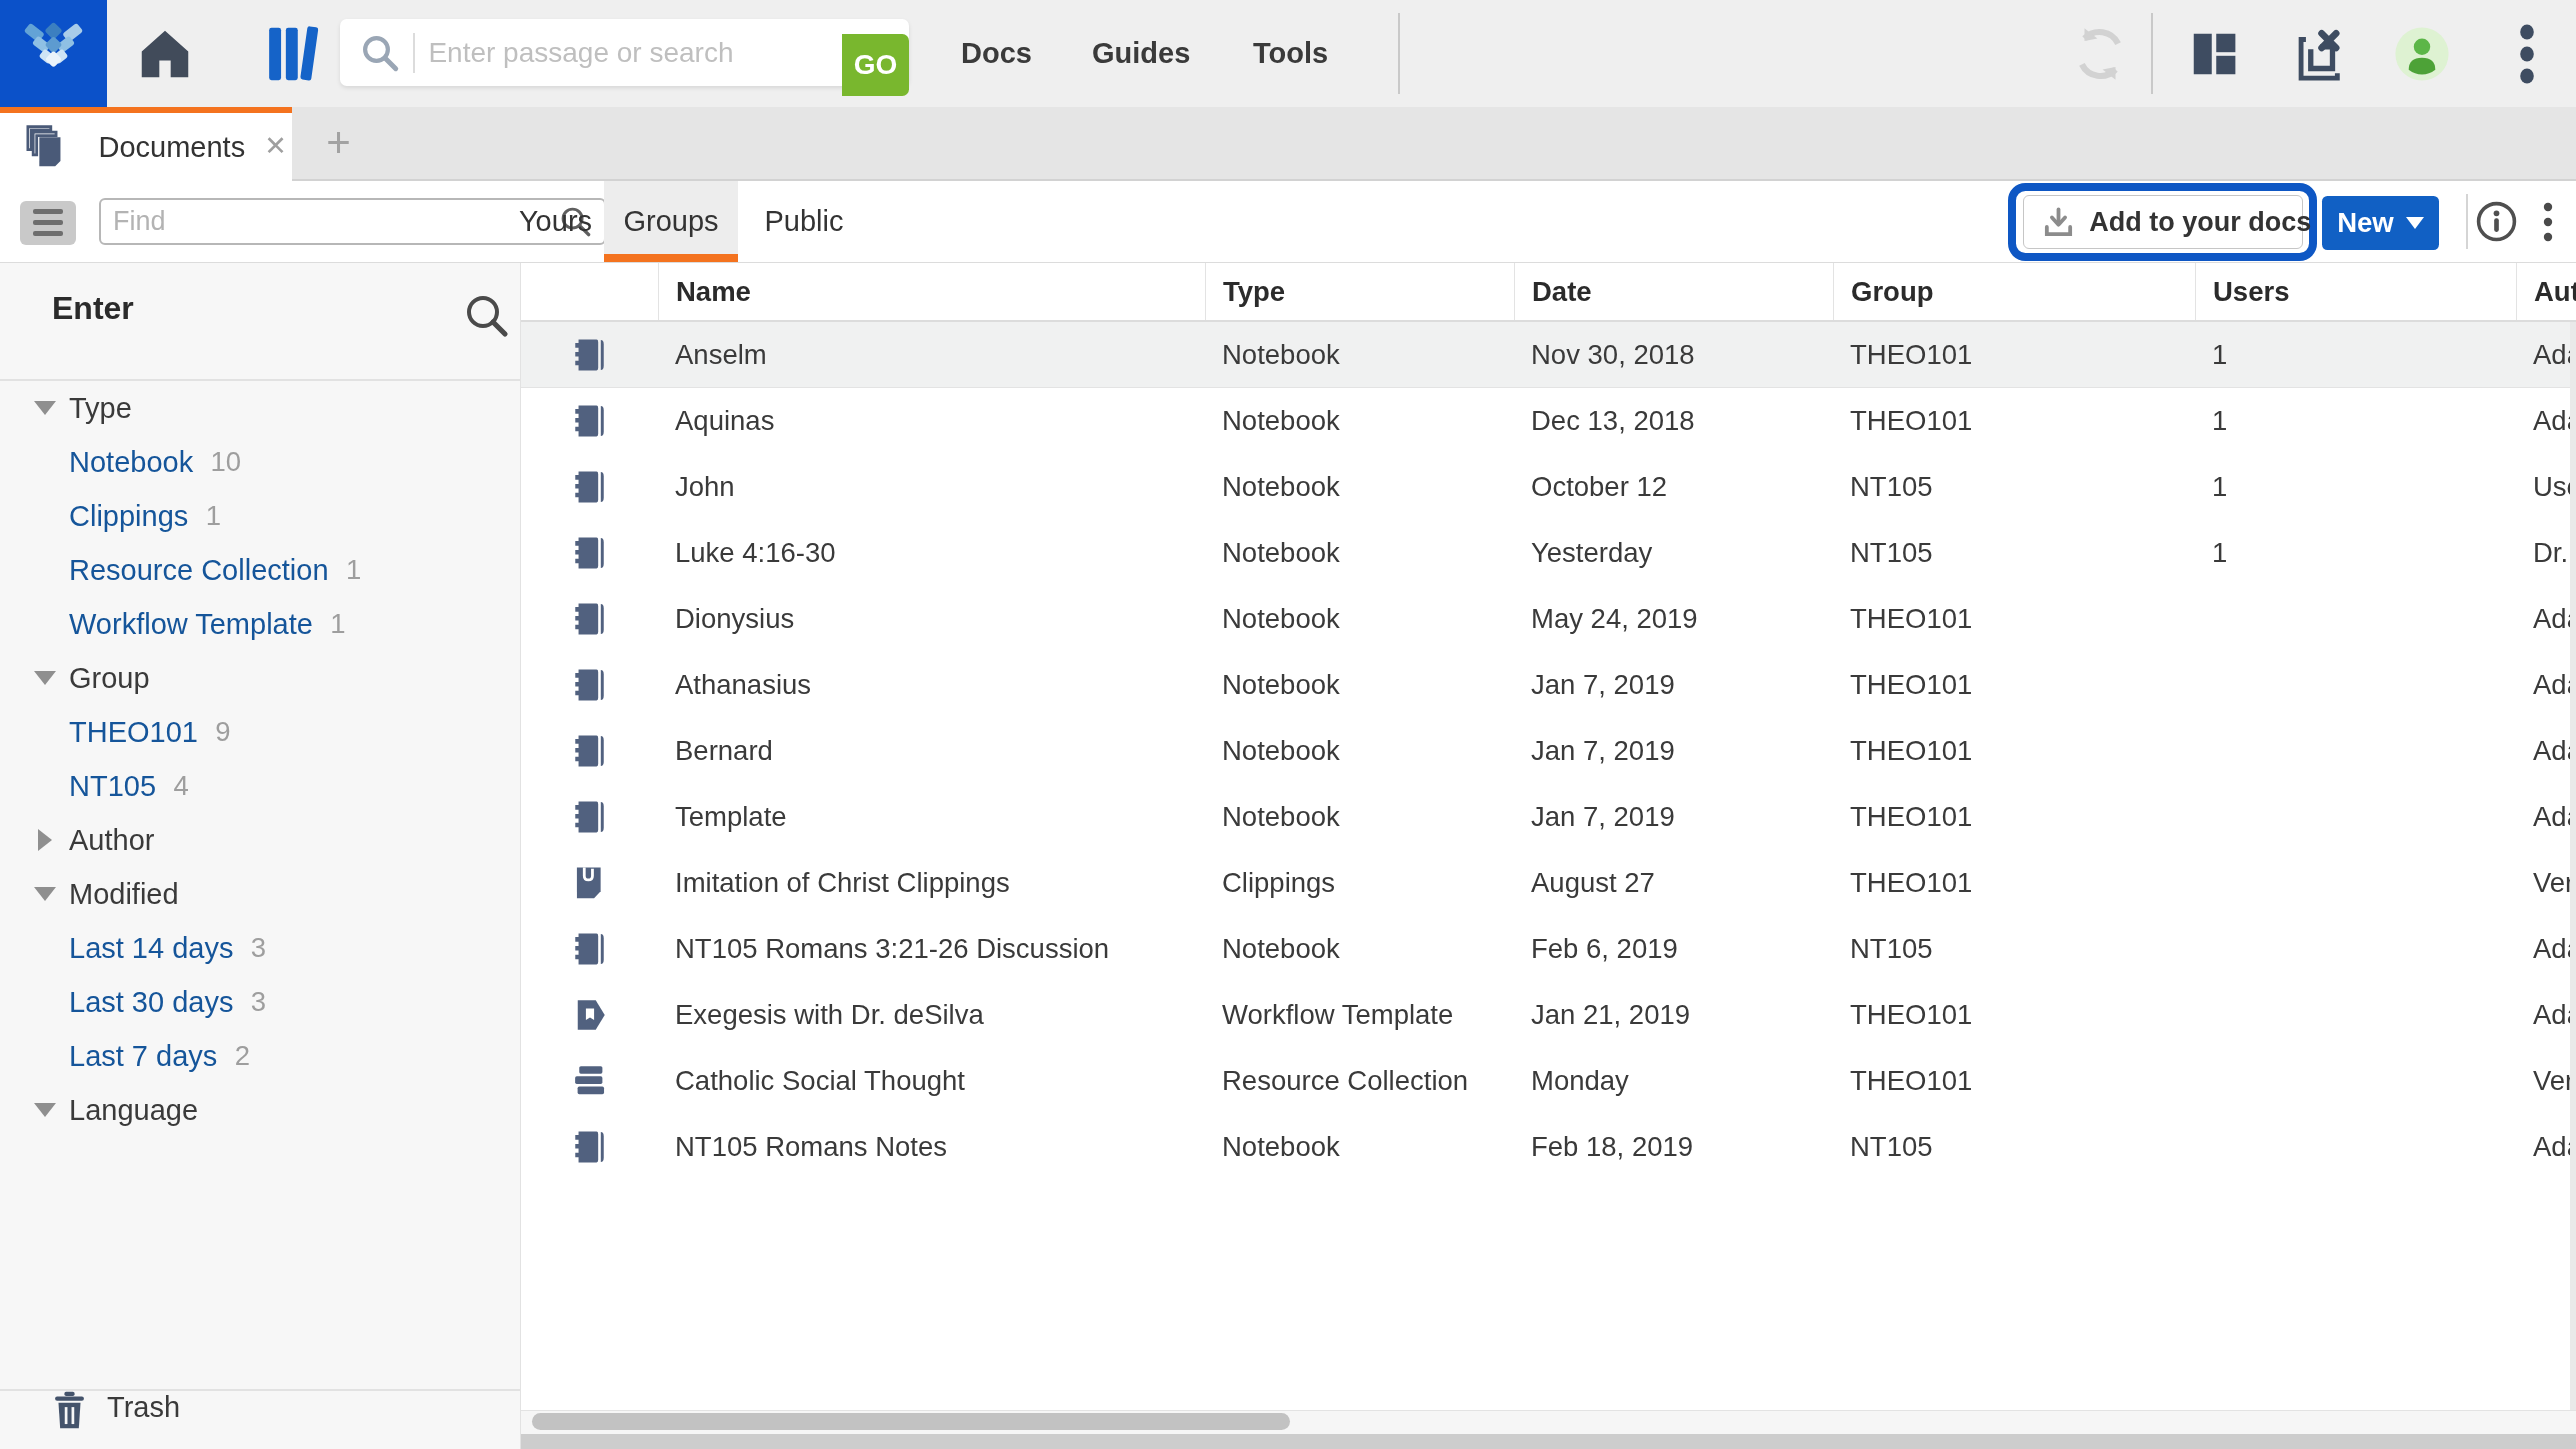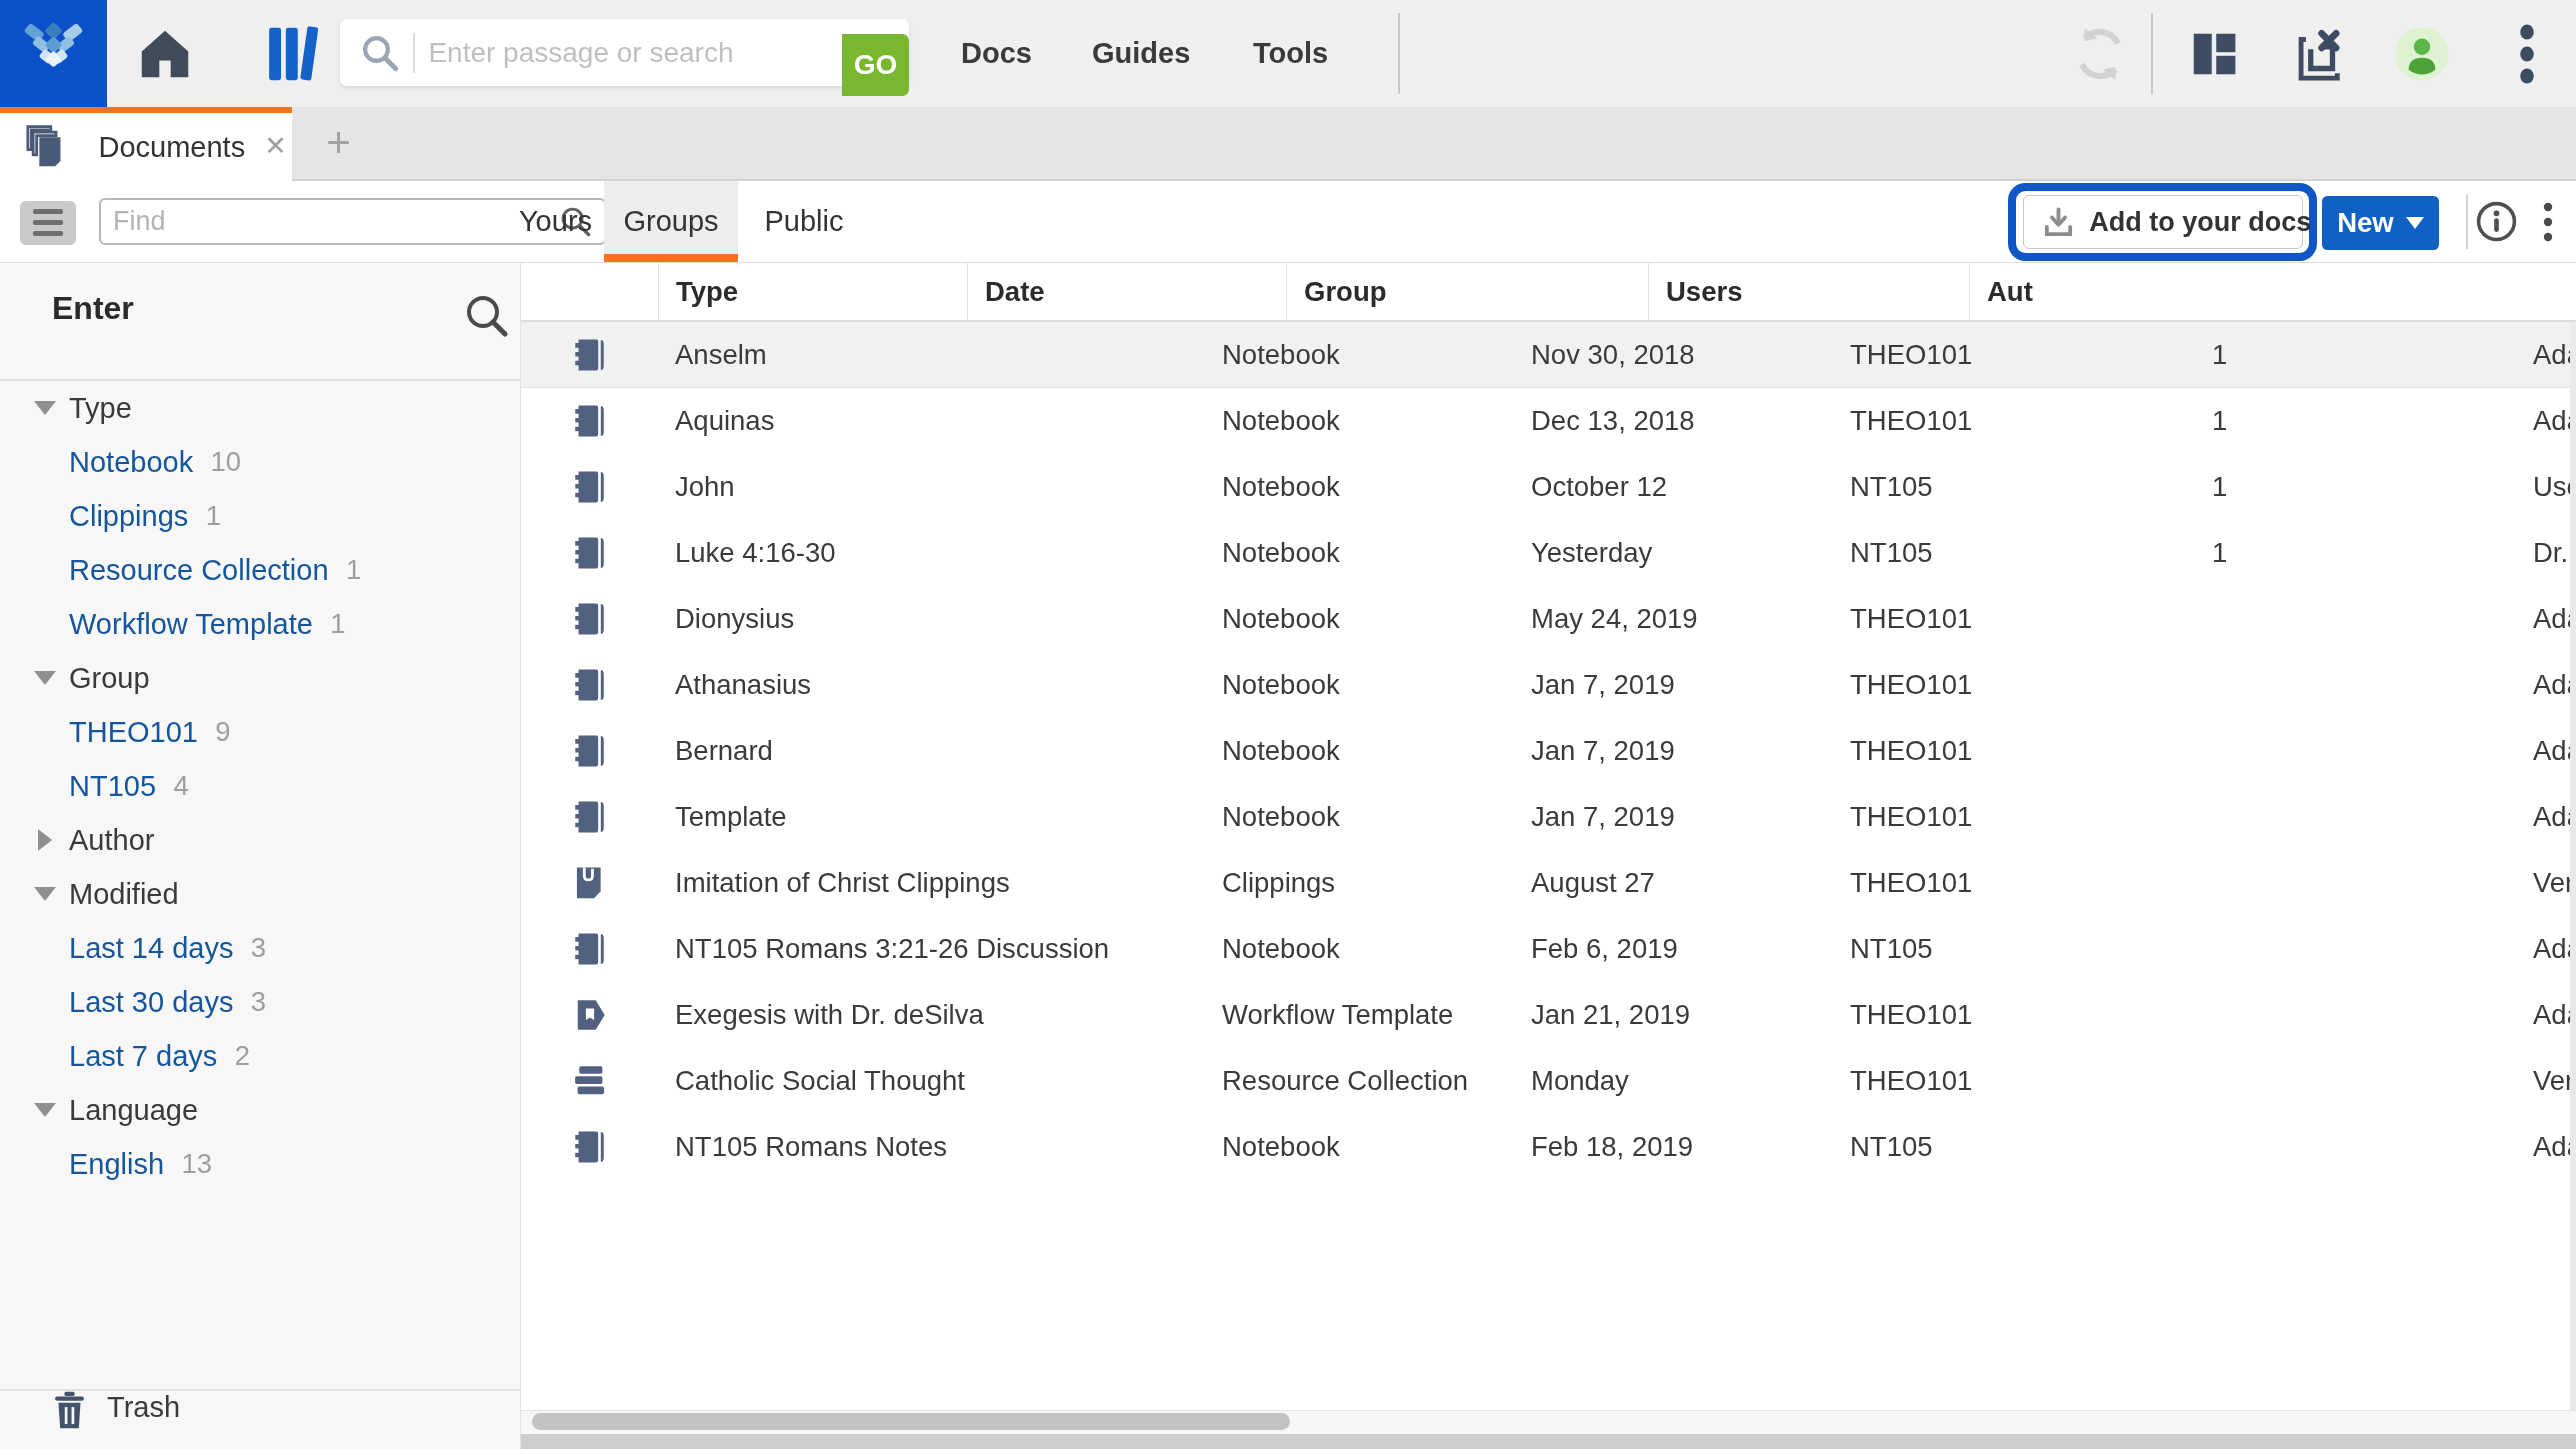--- a/index.html
+++ b/index.html
@@ -378,43 +378,40 @@
         <div class="trow item">
           <span class="link">Last 7 days</span>
           <span class="cnt">2</span>
         </div>
         <div class="trow">
           <span class="caret">
             <i class="caret-down"></i>
           </span>
           <span class="seclbl">Language</span>
         </div>
-        <div class="trow item">
-          <span class="link">English</span>
-          <span class="cnt">13</span>
-        </div>
       </div>
     <div id="trash-div" class="abs"></div>
     <div id="trash-row" class="abs">
       <span class="ticon">
         <svg width="35" height="39" viewBox="0 0 20 23">
           <rect x="7" y="0.5" width="6" height="2.4" rx="1" fill="#44536b"></rect>
           <rect x="1.5" y="3.2" width="17" height="2.6" rx="1.2" fill="#44536b"></rect>
           <path d="M3.5 7 H16.5 L15.5 22 H4.5 Z" fill="#44536b"></path>
           <line x1="8" y1="9.5" x2="8" y2="19.5" stroke="#f7f7f7" stroke-width="1.6"></line>
           <line x1="12" y1="9.5" x2="12" y2="19.5" stroke="#f7f7f7" stroke-width="1.6"></line>
         </svg>
       </span>
       <span class="tlbl">Trash</span>
     </div>
   </div>
 
   <div id="tablearea" class="abs">
     <div id="thead" class="abs cols">
       <div class="cell c0"></div>
+      <div class="cell c1">Name</div>
       <div class="cell c2">Type</div>
       <div class="cell c3">Date</div>
       <div class="cell c4">Group</div>
       <div class="cell c5">Users</div>
       <div class="cell c6">Aut</div>
     </div>
     <div id="rows" class="abs">
         <div class="drow selected">
           <div class="cell c0">
             <span>

